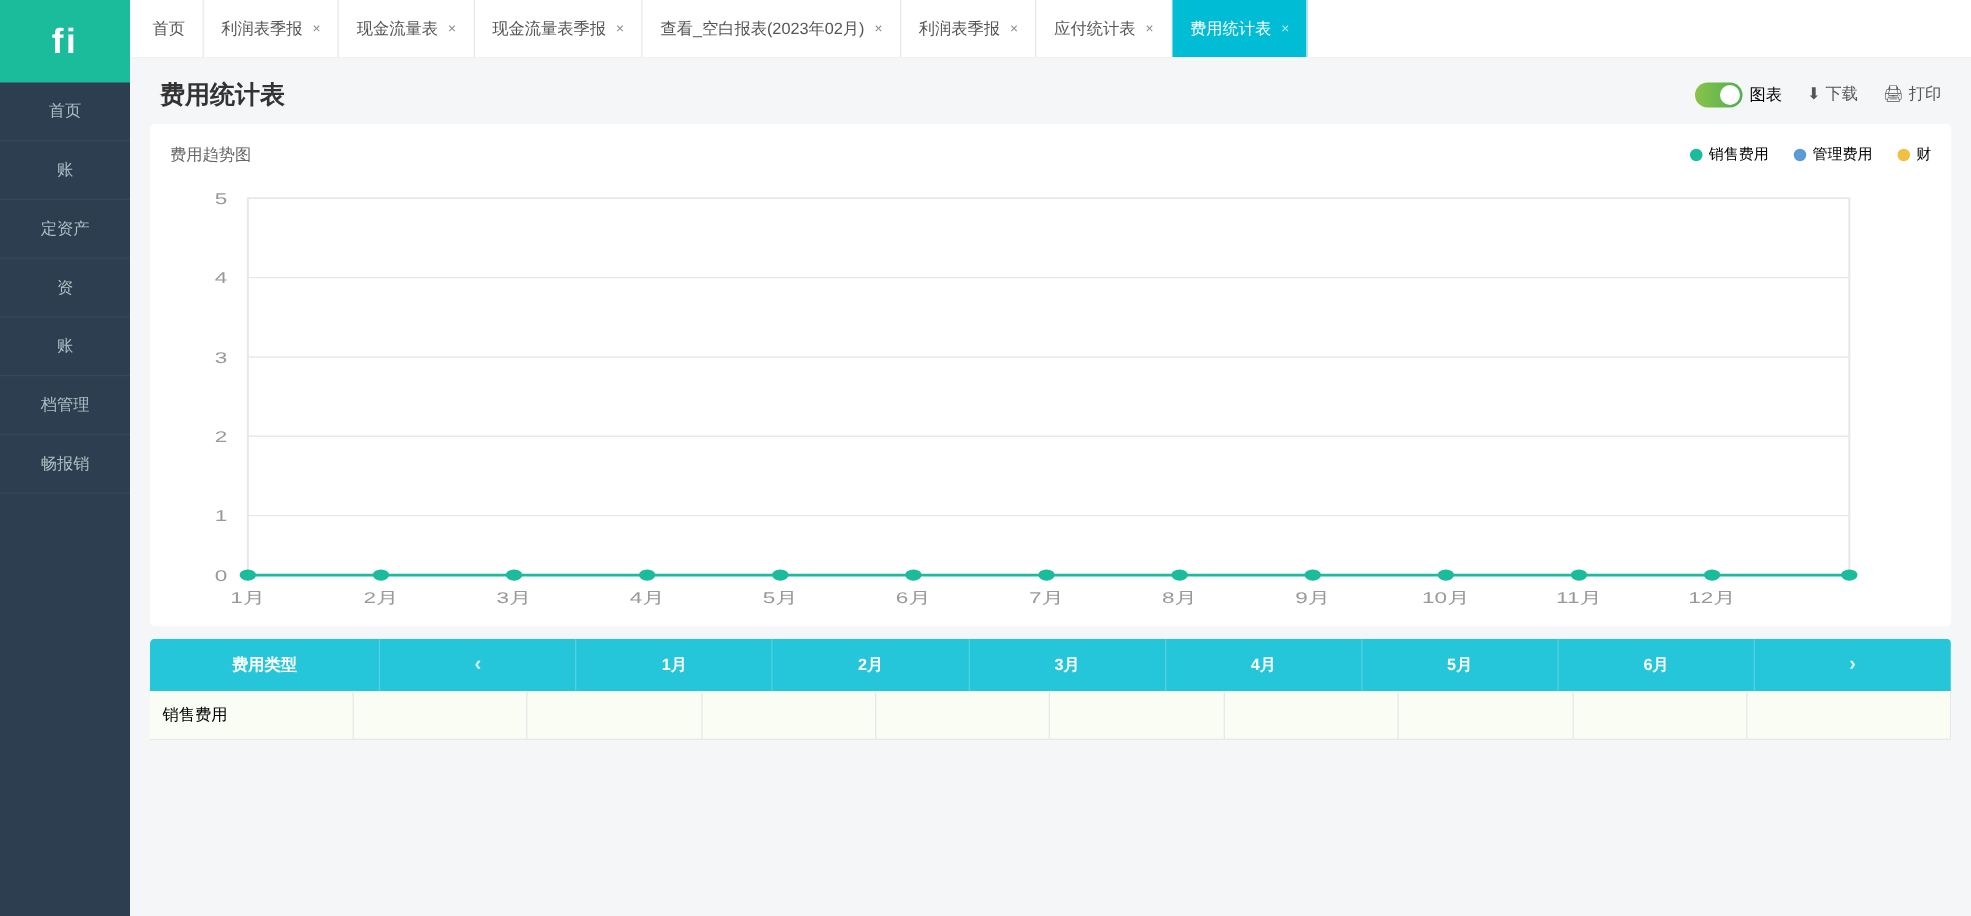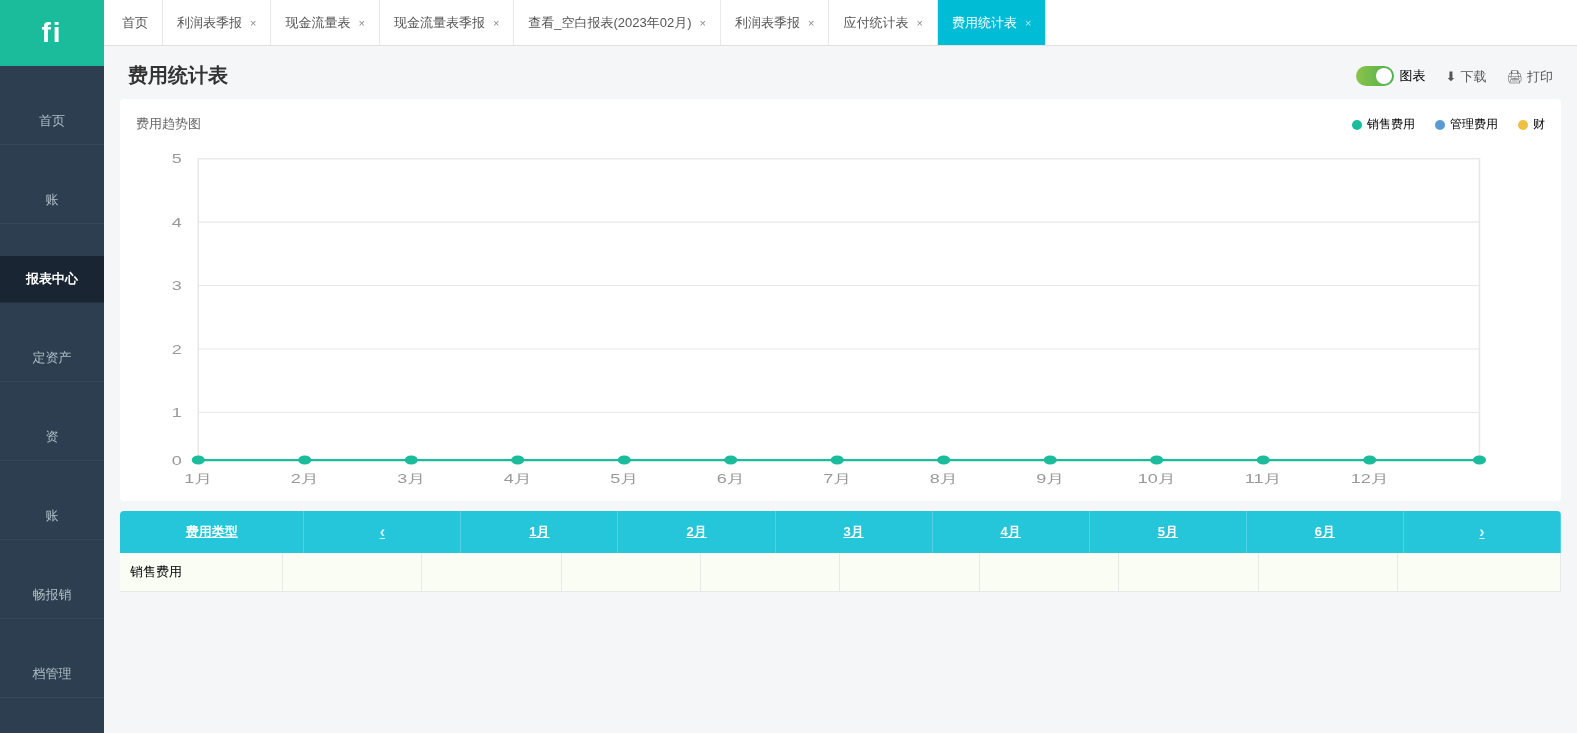--- a/index.html
+++ b/index.html
@@ -8,21 +8,20 @@
     
     .sidebar {
       width: 104px;
       background: #2c3e50;
       color: #ccc;
       display: flex;
       flex-direction: column;
       flex-shrink: 0;
       height: 733px;
       overflow: hidden;
-      gap: 32px;
     }
     .sidebar-logo {
       height: 66px;
       background: #1abc9c;
       display: flex;
       align-items: center;
       justify-content: center;
       font-size: 28px;
       font-weight: bold;
       color: white;
@@ -99,21 +98,21 @@
       padding: 16px 24px 10px 24px;
       background: #f5f6f8;
     }
     .page-title {
       font-size: 20px;
       font-weight: bold;
       color: #333;
     }
     .header-actions {
       display: flex;
-      align-items: flex-end;
+      align-items: flex-start;
       gap: 20px;
     }
     .toggle-switch {
       display: flex;
       align-items: center;
       gap: 6px;
     }
     .toggle-track {
       width: 38px;
       height: 20px;
@@ -187,21 +186,20 @@
       overflow: hidden;
       flex-shrink: 0;
     }
     .table-header {
       display: flex;
       background: #26c6da;
       color: white;
       font-size: 13px;
       font-weight: bold;
       align-items: flex-start;
-      text-decoration: underline;
     }
     .th-cell {
       padding: 12px 10px;
       flex: 1;
       text-align: center;
       border-right: 1px solid rgba(255,255,255,0.2);
       display: flex;
       align-items: center;
       justify-content: center;
     }
@@ -243,26 +241,25 @@
     }
     .row-sales { background: #f9fdf4; }
   </style>
 </head>
 <body>
 
 <div class="sidebar">
   <div class="sidebar-logo">fi</div>
   <div class="sidebar-item">首页</div>
   <div class="sidebar-item">账</div>
-  <div class="sidebar-item active">报表中心</div>
   <div class="sidebar-item">定资产</div>
   <div class="sidebar-item">资</div>
   <div class="sidebar-item">账</div>
+  <div class="sidebar-item">档管理</div>
   <div class="sidebar-item">畅报销</div>
-  <div class="sidebar-item">档管理</div>
 </div>
 
 <div class="main">
 
   <div class="tabs-bar">
     <div class="tab">首页</div>
     <div class="tab">
       <span>利润表季报</span>
       <span class="close-btn">×</span>
     </div>
@@ -308,21 +305,21 @@
           <span>下载</span>
         </div>
         <div class="action-btn">
           <span>🖨</span>
           <span>打印</span>
         </div>
       </div>
     </div>
 
     <div class="chart-container">
-      <div style="display:flex; justify-content:space-between; align-items:flex-end; margin-bottom:4px;">
+      <div style="display:flex; justify-content:space-between; align-items:flex-start; margin-bottom:4px;">
         <div class="chart-title">费用趋势图</div>
         <div class="chart-legend">
           <div class="legend-item">
             <div class="legend-dot" style="background:#1abc9c;"></div>
             <span>销售费用</span>
           </div>
           <div class="legend-item">
             <div class="legend-dot" style="background:#5b9bd5;"></div>
             <span>管理费用</span>
           </div>

